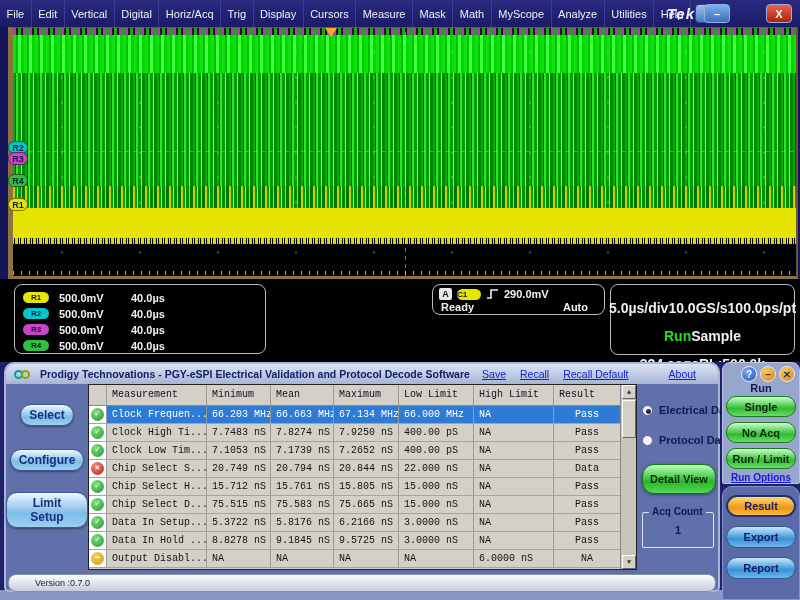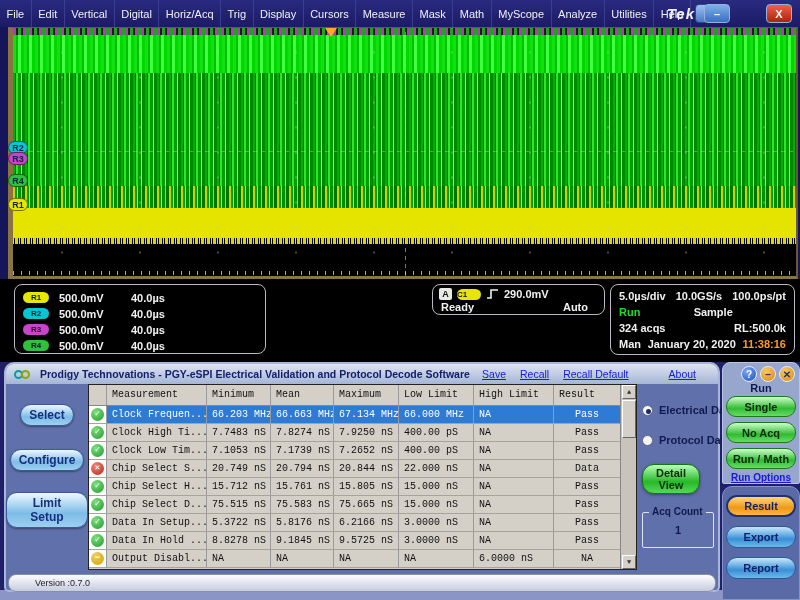--- a/index.html
+++ b/index.html
@@ -67,22 +67,22 @@
   #trig-box { left:432px; top:5px; width:173px; height:31px; padding:2px 6px; }
   .trig-r1 { display:flex; align-items:center; height:14px; gap:5px; }
   #trig-bus { width:13px; height:12px; background:#e8e8e8; color:#111; font-size:9px;
     font-weight:bold; text-align:center; line-height:12px; border-radius:2px; }
   #trig-src { width:24px; height:11px; border-radius:6px; background:#e6e600; color:#101830;
     font-size:8px; font-weight:bold; text-align:left; line-height:11px; }
   #trig-level { color:#f0f0f0; font-size:11px; font-weight:bold; }
   .trig-r2 { display:flex; justify-content:space-between; color:#f0f0f0; font-size:11px;
     font-weight:bold; padding:0 10px 0 2px; }
   #hz-box { left:610px; top:5px; width:185px; height:71px; padding:3px 8px; }
-  .hz-row { display:flex; justify-content:space-between; color:#f0f0f0; font-size:11px;
-    font-weight:bold; height:16px; align-items:center; }
+  .hz-row { display:flex; justify-content:center; color:#f0f0f0; font-size:14px;
+    font-weight:bold; height:16px; align-items:center;margin-top:12px; }
   .runtxt { color:#22dd22; }
   .timetxt { color:#ff9922; }
 
   
   #app-back { position:absolute; left:0; top:362px; width:800px; height:238px; background:#20206a; }
   #app-bottom-strip { position:absolute; left:0; top:590px; width:800px; height:10px; background:#8c96c6; }
   #app-win { position:absolute; left:4px; top:362px; width:716px; height:230px;
     background:#6070aa; border:2px solid #a8b6da; border-radius:10px 10px 5px 5px; }
   #titlebar { position:absolute; left:0; top:0; right:0; height:20px; border-radius:8px 8px 0 0;
     background:linear-gradient(#dde4f2,#a6b5d6); display:flex; align-items:center; padding:0 8px; }
@@ -135,21 +135,21 @@
     border:1px solid #fff; border-right-color:#666; border-bottom-color:#666; }
 
   
   #ctrlcol { position:absolute; left:642px; top:396px; width:78px; }
   .radio-row { display:flex; align-items:center; gap:6px; margin:8px 0 18px 0; cursor:pointer; }
   .radio { width:11px; height:11px; border-radius:50%; background:#f4f4f8;
     border:1px solid #667; position:relative; flex:0 0 auto; }
   .radio.on::after { content:""; position:absolute; left:3px; top:3px; width:5px; height:5px;
     border-radius:50%; background:#1a2a66; }
   .radio-lbl { color:#101a50; font-size:11px; font-weight:bold; white-space:nowrap; }
-  #detail-btn { display:block; margin:10px 8px 0 0; width:58px; height:30px; border-radius:12px;
+  #detail-btn { display:block; margin:10px 8px 0 0; width:74px; height:30px; border-radius:12px;
     background:linear-gradient(#b8ffb8,#28b828 60%,#55d855); border:1px solid #117711;
     color:#0a2a0a; font-weight:bold; font-size:11px; cursor:pointer;
     font-family:"Liberation Sans",sans-serif; box-shadow:0 1px 3px rgba(0,0,0,.4); }
   #acqfield { margin-top:18px; width:72px; height:36px; border:1px solid #dfe4f2;
     border-radius:2px; position:relative; text-align:center; }
   #acqfield .flabel { position:absolute; top:-7px; left:6px; background:#6070aa; padding:0 3px;
     color:#101a50; font-size:10px; font-weight:bold; white-space:nowrap; }
   #acqfield .fval { color:#101a50; font-size:11px; font-weight:bold; margin-top:11px; }
 
   
@@ -447,21 +447,21 @@
 <div id="runpanel">
   <div id="winicons">
     <div id="app-help" class="appwbtn">?</div>
     <div id="app-min" class="appwbtn">–</div>
     <div id="app-close" class="appwbtn">✕</div>
   </div>
   <div id="run-label">Run</div>
   <div id="run-buttons">
       <button class="run-btn">Single</button>
       <button class="run-btn">No Acq</button>
-      <button class="run-btn">Run / Math</button>
+      <button class="run-btn">Run / Limit</button>
     </div>
   <span id="run-options">Run Options</span>
 </div>
 
 <div id="actionpanel">
   <div id="action-buttons">
       <button class="act-btn orange">Result</button>
       <button class="act-btn blue">Export</button>
       <button class="act-btn blue">Report</button>
     </div>

